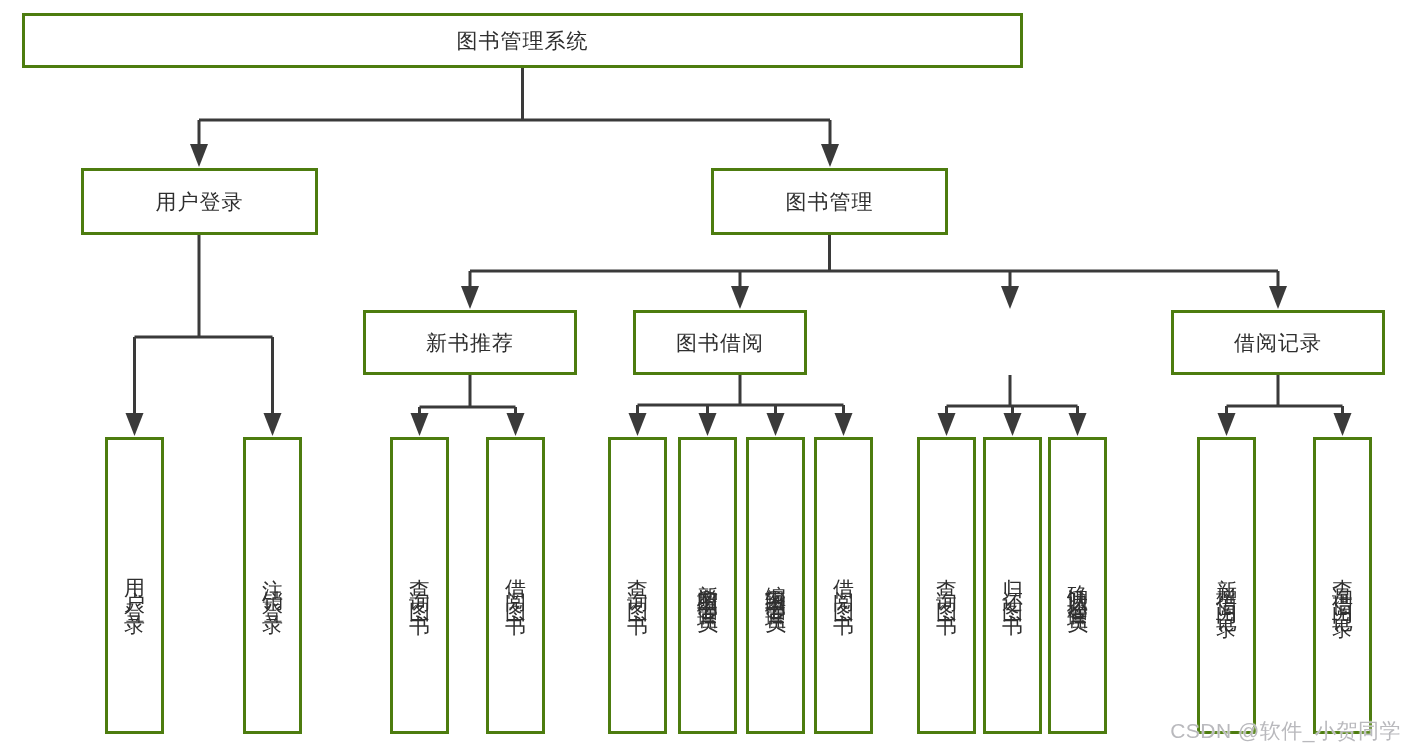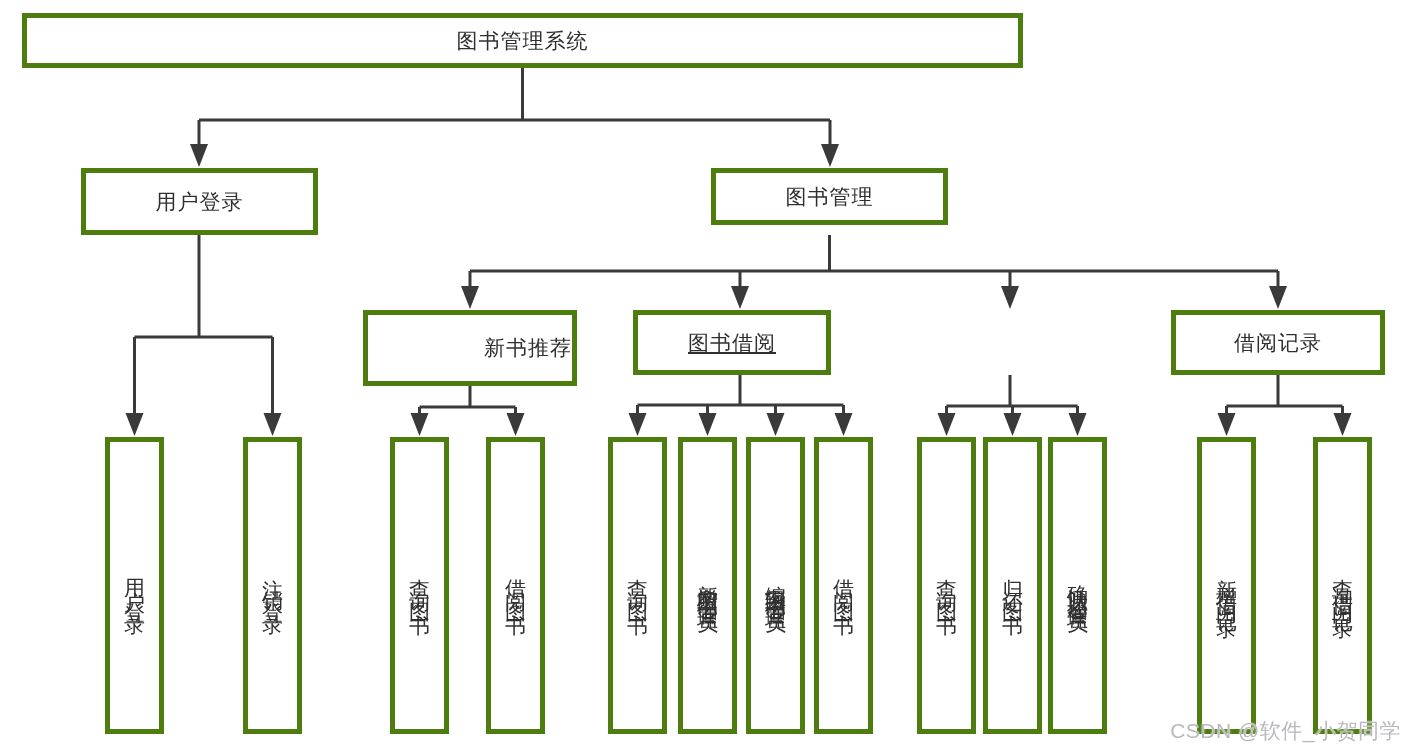--- a/index.html
+++ b/index.html
@@ -12,21 +12,21 @@
     overflow: hidden;
   }
   #connectors {
     position: absolute;
     left: 0; top: 0;
     width: 1405px; height: 747px;
   }
   .box {
     position: absolute;
     box-sizing: border-box;
-    border: 5px solid #4d7c0f;
+    border: 3px solid #4d7c0f;
     background: #ffffff;
     display: flex;
     align-items: center;
     justify-content: center;
     color: #2f2f2f;
     font-size: 21px;
     letter-spacing: 1px;
     z-index: 2;
   }
   .vbox { top: 437px; width: 59px; height: 297px; }
@@ -92,28 +92,28 @@
     <polygon points="1333.5,413 1351.5,413 1342.5,436"></polygon>
   </svg>
 
   <div class="box" style="left:22px; top:13px; width:1001px; height:55px;">
     <span>图书管理系统</span>
   </div>
 
   <div class="box" style="left:81px; top:168px; width:237px; height:67px;">
     <span>用户登录</span>
   </div>
-  <div class="box" style="left:711px; top:168px; width:237px; height:57px;">
+  <div class="box" style="left:711px; top:168px; width:237px; height:67px;">
     <span>图书管理</span>
   </div>
 
-  <div class="box" style="left:363px; top:310px; width:214px; height:76px;justify-content:flex-end;">
+  <div class="box" style="left:363px; top:310px; width:214px; height:65px;">
     <span>新书推荐</span>
   </div>
-  <div class="box" style="left:633px; top:310px; width:198px; height:65px;text-decoration:underline;">
+  <div class="box" style="left:633px; top:310px; width:174px; height:65px;">
     <span>图书借阅</span>
   </div>
   <div class="box" style="left:1171px; top:310px; width:214px; height:65px;">
     <span>借阅记录</span>
   </div>
 
   <div class="box vbox" style="left:105px;">
     <span class="vtext">用户登录</span>
   </div>
   <div class="box vbox" style="left:243px;">

